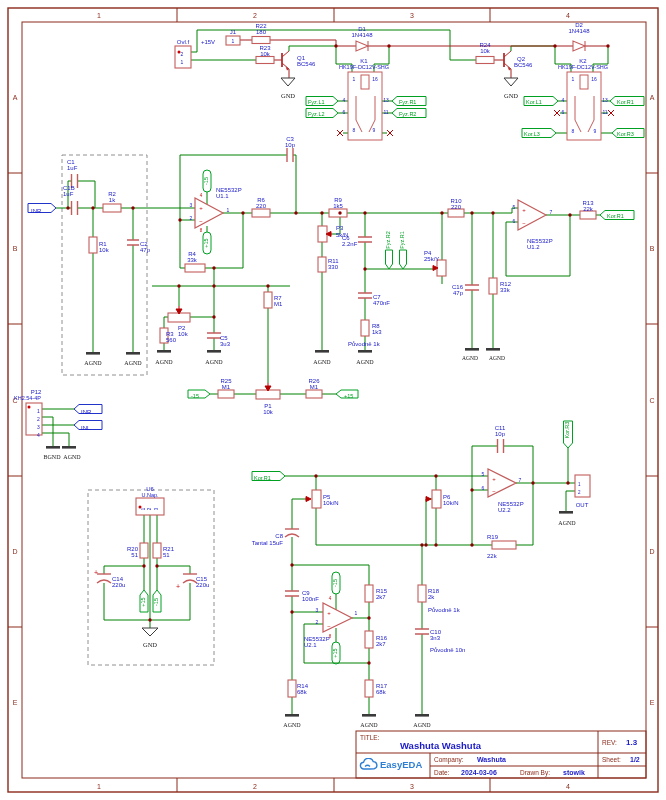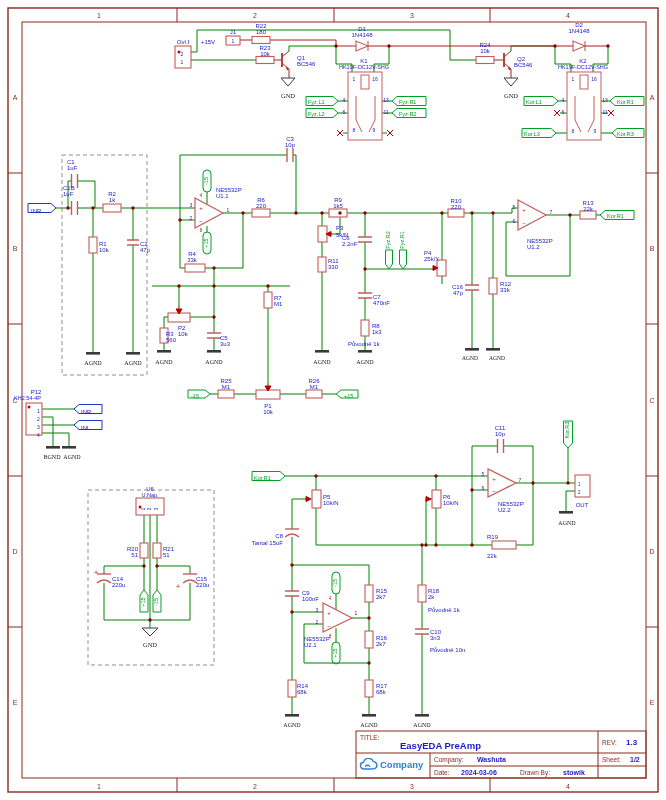--- a/index.html
+++ b/index.html
@@ -536,31 +536,31 @@
       <span class="lb c-b" style="left: 430px; top: 632px; font-size: 6px; transform: translate(0px, -50%);">C10</span>
       <span class="lb c-b" style="left: 430px; top: 638px; font-size: 6px; transform: translate(0px, -50%);">3n3</span>
       <span class="lb c-n" style="left: 430px; top: 650px; font-size: 6px; transform: translate(0px, -50%);">Původně 10n</span>
       <span class="lb c-d" style="left: 292px; top: 725px; font-size: 6px; transform: translate(-50%, -50%);">AGND</span>
       <span class="lb c-d" style="left: 369px; top: 725px; font-size: 6px; transform: translate(-50%, -50%);">AGND</span>
       <span class="lb c-d" style="left: 422px; top: 725px; font-size: 6px; transform: translate(-50%, -50%);">AGND</span>
     </div>
 
 <div>
   <span class="tbl tb-label" style="left:360px;top:735px">TITLE:</span>
-  <span class="tbl tb-value" id="tb-title" style="left:400px;top:741px">EasyEDA PreAmp</span>
+  <span class="tbl tb-value" id="tb-title" style="left:400px;top:741px">Washuta Washuta</span>
   <span class="tbl tb-label" style="left:602px;top:740px">REV:</span>
   <span class="tbl tb-value" style="left:626px;top:739px;font-size:8px">1.3</span>
   <span class="tbl tb-label" style="left:434px;top:757px">Company:</span>
   <span class="tbl tb-value" style="left:477px;top:756px">Washuta</span>
   <span class="tbl tb-label" style="left:602px;top:757px">Sheet:</span>
   <span class="tbl tb-value" style="left:630px;top:756px">1/2</span>
   <span class="tbl tb-label" style="left:434px;top:770px">Date:</span>
   <span class="tbl tb-value" style="left:461px;top:769px">2024-03-06</span>
   <span class="tbl tb-label" style="left:520px;top:770px">Drawn By:</span>
   <span class="tbl tb-value" style="left:563px;top:769px">stowik</span>
   <svg width="20" height="14" style="position:absolute;left:359px;top:758px" viewBox="0 0 20 14">
     <path d="M5,11 a3.4,3.4 0 0 1 -0.4,-6.8 a5,5 0 0 1 9.6,-0.6 a3.6,3.6 0 0 1 0.9,7.1 l-4.6,0.3 z" fill="none" stroke="#2e7fd4" stroke-width="1.4"></path>
     <path d="M6,8.5 q2.5,-2.5 5,0" fill="none" stroke="#2e7fd4" stroke-width="1.2"></path>
   </svg>
-  <span class="tbl" id="logo-text" style="left:380px;top:760px">Company</span>
+  <span class="tbl" id="logo-text" style="left:380px;top:760px">EasyEDA</span>
 </div>
 
 </div>
 
 </body></html>

